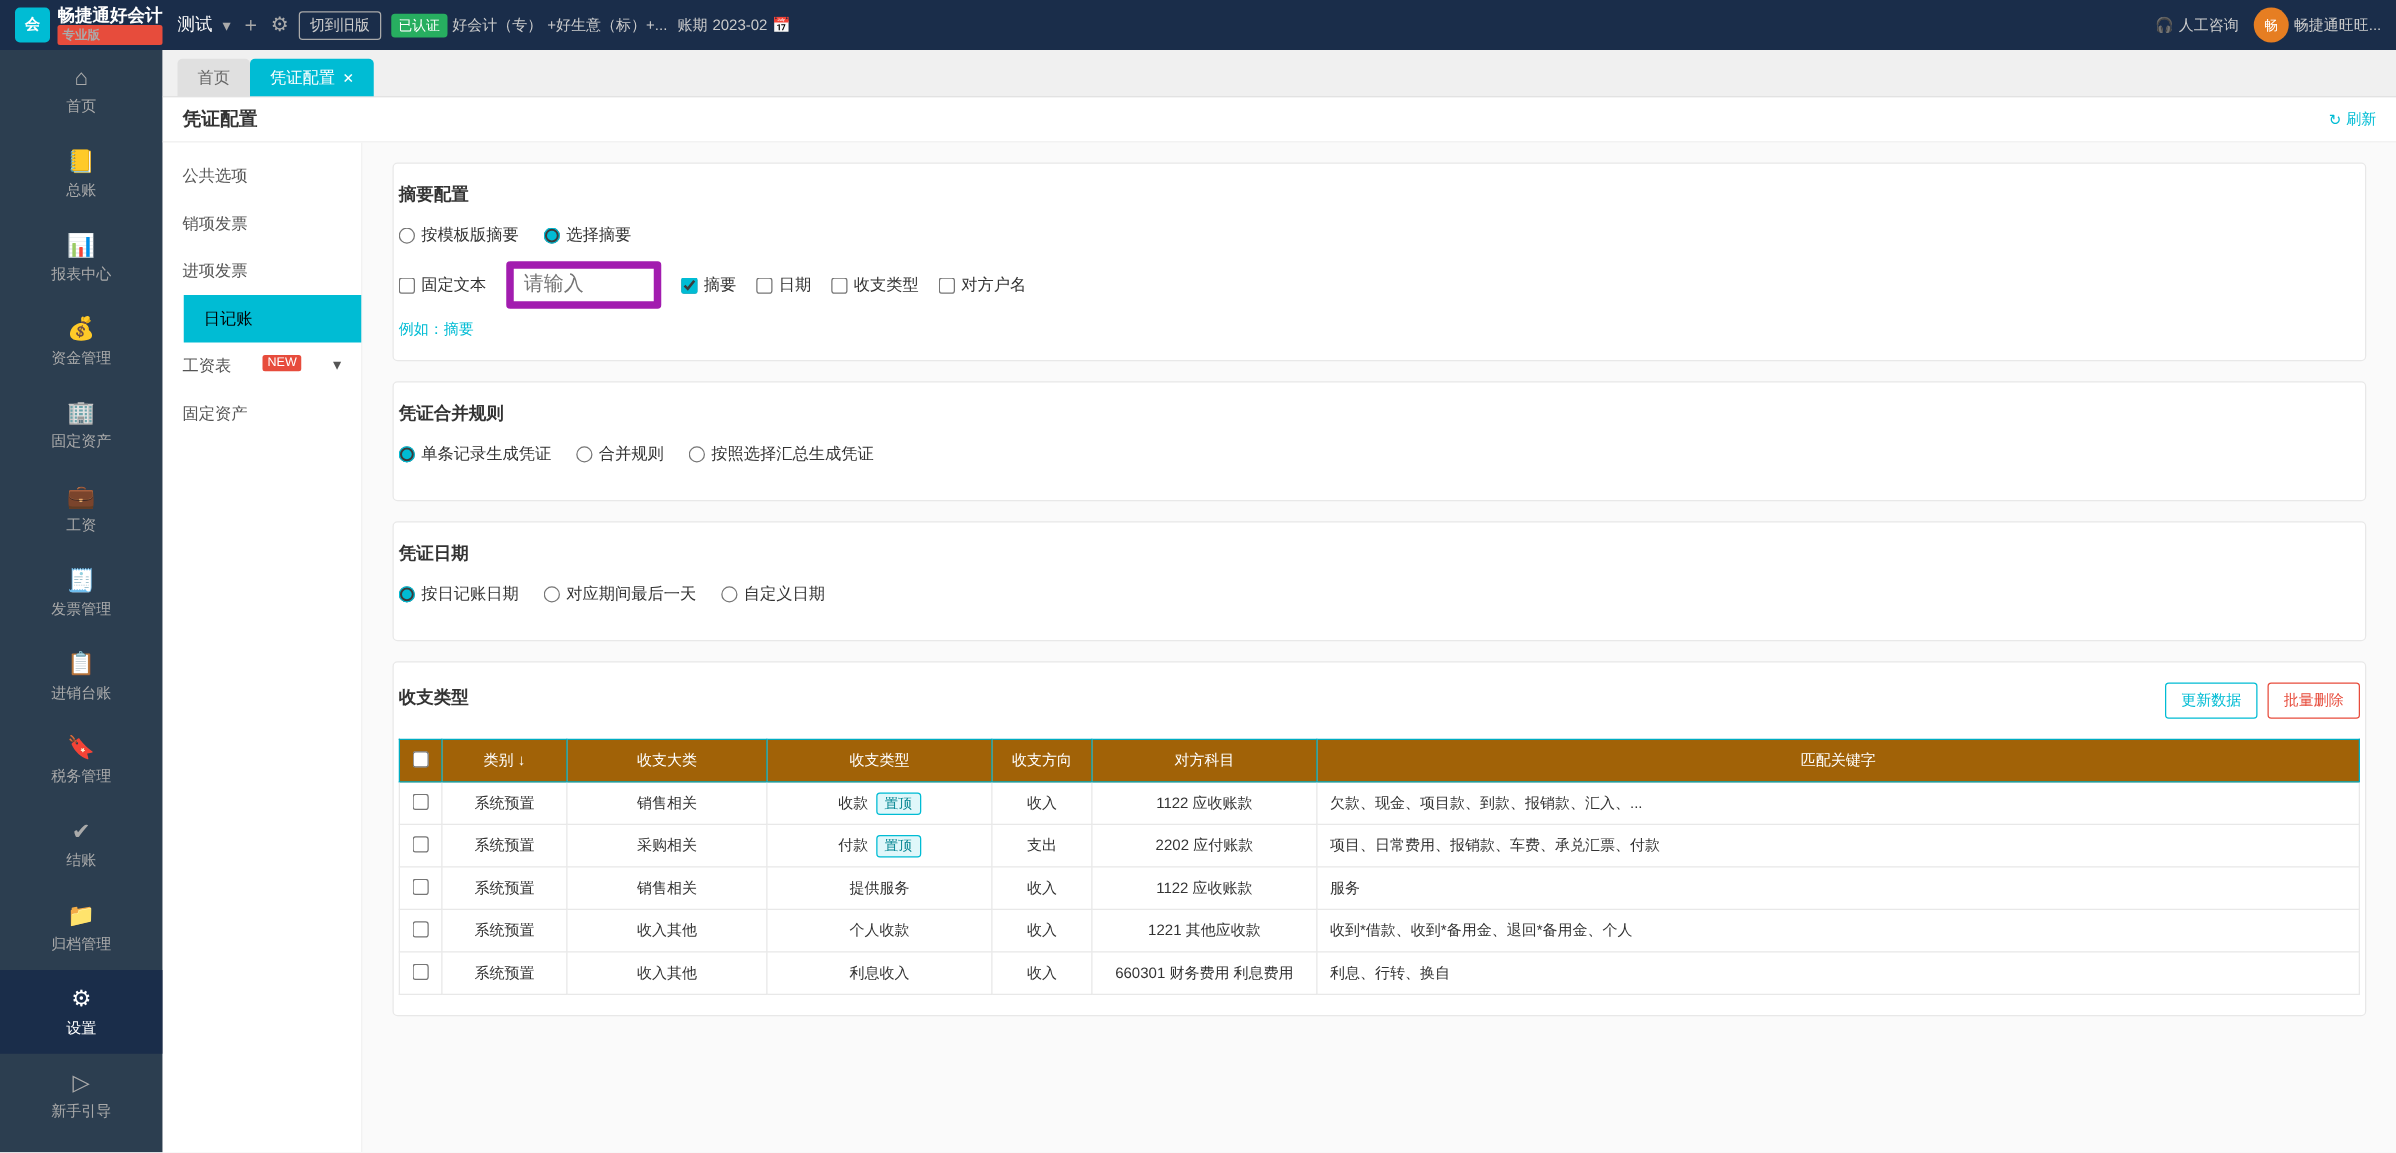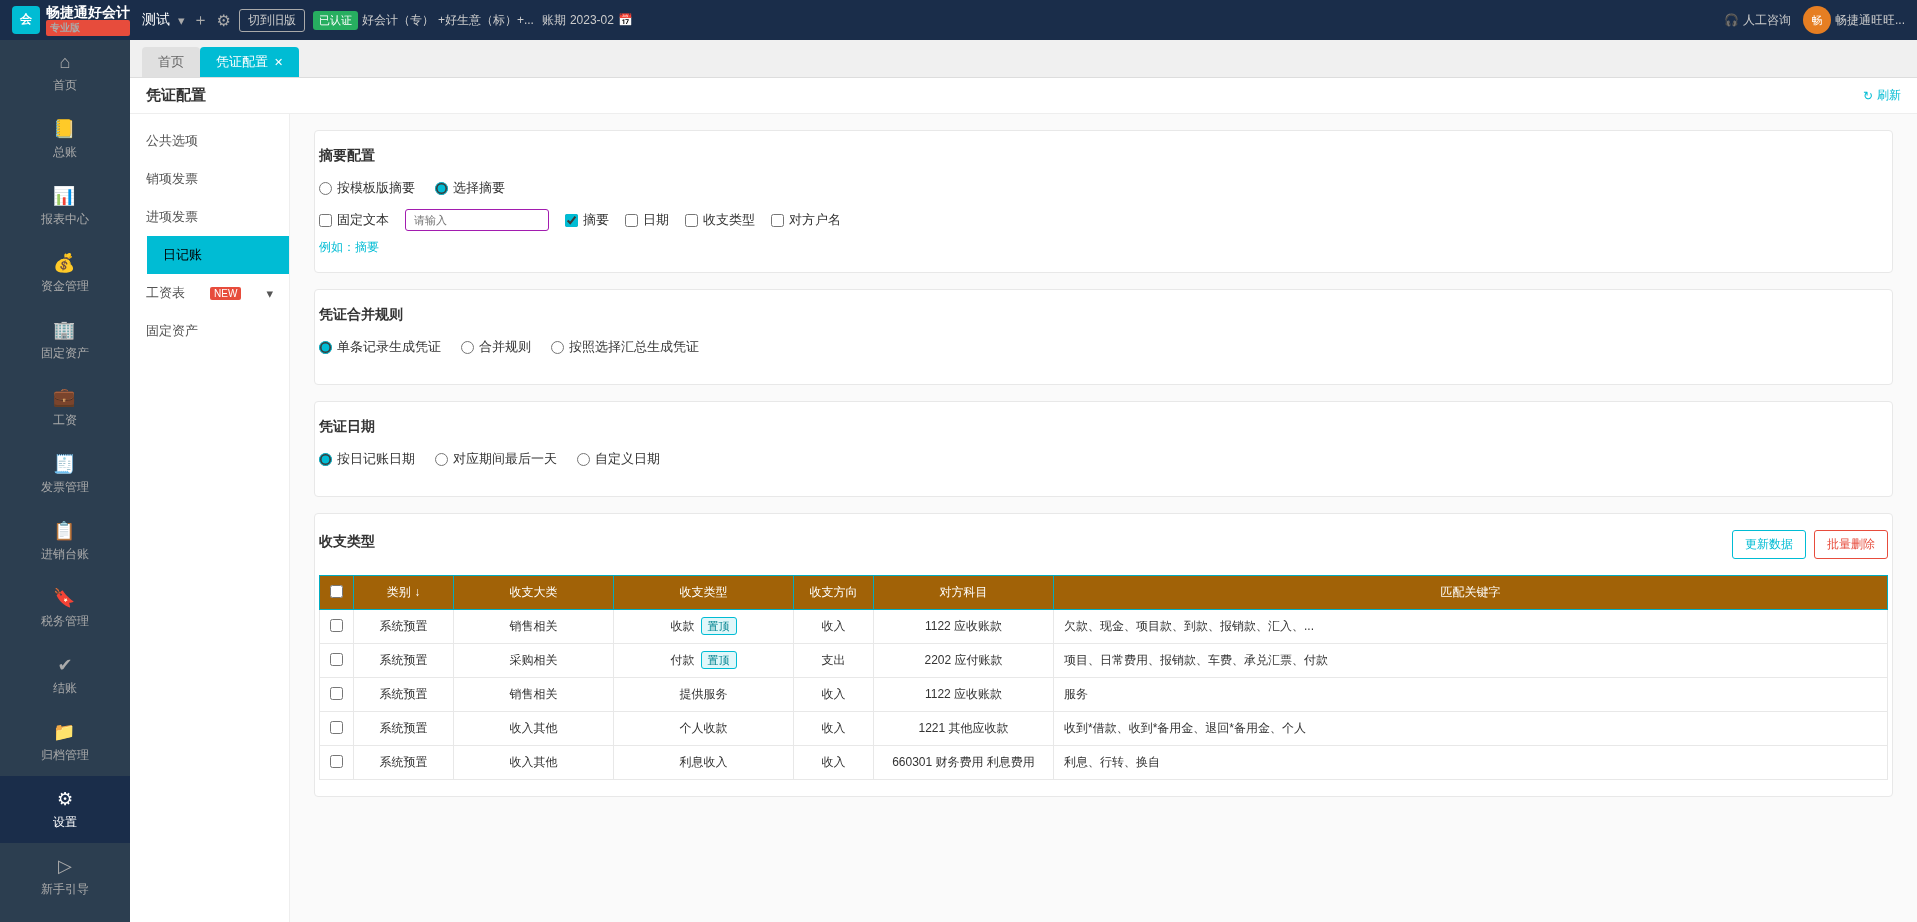--- a/index.html
+++ b/index.html
@@ -47,41 +47,41 @@
     
     .page-header { padding: 8px 16px; background: #fff; border-bottom: 1px solid #eee; display: flex; align-items: center; justify-content: space-between; flex-shrink: 0; }
     .page-title { font-size: 15px; font-weight: bold; color: #333; }
     .refresh-btn { color: #00bcd4; font-size: 12px; cursor: pointer; display: flex; align-items: center; gap: 4px; }
 
     
     .inner-layout { display: flex; flex: 1; overflow: hidden; }
 
     
     .left-nav { width: 160px; background: #fff; border-right: 1px solid #eee; flex-shrink: 0; padding-top: 8px; }
-    .left-nav-item { padding: 10px 16px; cursor: pointer; font-size: 13px; color: #555; display: flex; align-items: center; justify-content: space-between; }
+    .left-nav-item { padding: 10px 16px; cursor: pointer; font-size: 13px; color: #555; display: flex; align-items: flex-start; justify-content: space-between; }
     .left-nav-item.active { background: #00bcd4; color: #000000; margin-left: 17px; }
     .new-badge { background: #e74c3c; color: #fff; font-size: 10px; padding: 1px 4px; border-radius: 2px; }
 
     
     .main-content { flex: 1; overflow-y: auto; padding: 16px 24px; background: #fafafa; }
 
     
     .section { background: #fff; border: 1px solid #e8e8e8; border-radius: 4px; margin-bottom: 16px; padding: 16px 4px; }
     .section-title { font-size: 14px; font-weight: bold; color: #333; margin-bottom: 14px; }
 
     
     .radio-group { display: flex; align-items: center; gap: 20px; margin-bottom: 12px; }
     .radio-item { display: flex; align-items: center; gap: 5px; cursor: pointer; font-size: 13px; }
     .radio-input { accent-color: #00bcd4; }
 
     
     .checkbox-row { display: flex; align-items: center; gap: 16px; margin-bottom: 8px; }
     .checkbox-item { display: flex; align-items: center; gap: 5px; cursor: pointer; font-size: 13px; }
     .checkbox-input { accent-color: #00bcd4; }
-    .text-input { border: 1px solid #a21caf; border-radius: 3px; padding: 4px 8px; font-size: 11px; width: 144px; outline: none; }
+    .text-input { border: 6px solid #a21caf; border-radius: 3px; padding: 4px 8px; font-size: 16px; width: 124px; outline: none; }
 
     .example-text { color: #00bcd4; font-size: 12px; margin-top: 6px; }
 
     
     .table-toolbar { display: flex; justify-content: flex-end; gap: 8px; margin-bottom: 8px; align-items: center; }
     .table-btn { padding: 5px 12px; border-radius: 3px; font-size: 12px; cursor: pointer; border: none; }
     .table-btn-outline { background: #fff; border: 1px solid #00bcd4; color: #00bcd4; }
     .table-btn-danger { background: #fff; border: 1px solid #e74c3c; color: #e74c3c; }
 
     .data-table { width: 100%; border-collapse: collapse; font-size: 12px; }

